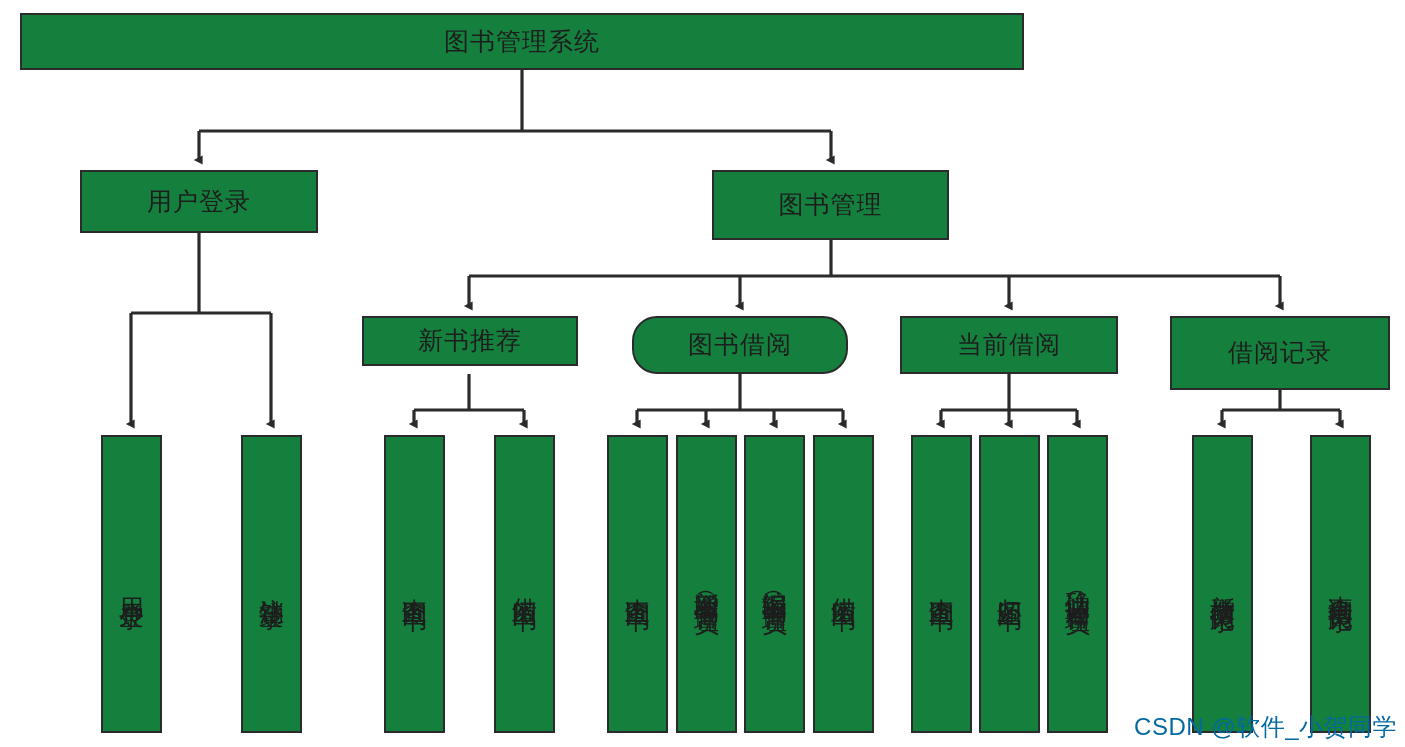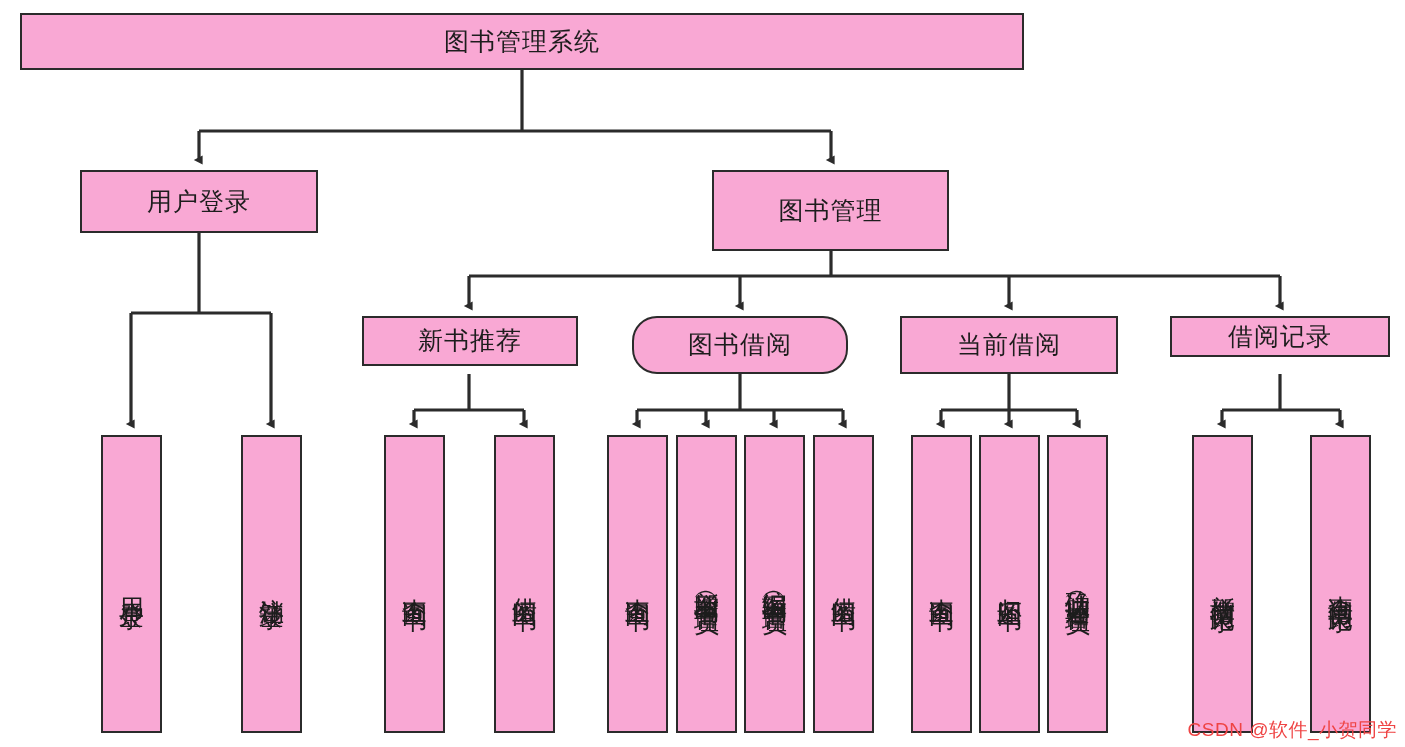--- a/index.html
+++ b/index.html
@@ -21,21 +21,21 @@
     position: absolute;
     left: 0;
     top: 0;
     width: 1405px;
     height: 747px;
     pointer-events: none;
   }
   .node {
     position: absolute;
     box-sizing: border-box;
-    background: #f9a8d4;
+    background: #15803d;
     border: 2px solid #2b2b2b;
     display: flex;
     align-items: center;
     justify-content: center;
     color: #1d1d1d;
   }
   .node.h {
     font-size: 25px;
     letter-spacing: 1px;
     line-height: 1.1;
@@ -51,22 +51,22 @@
   .node.v .vtxt {
     writing-mode: vertical-rl;
     text-orientation: upright;
     display: block;
     white-space: nowrap;
   }
   .watermark {
     position: absolute;
     right: 8px;
     bottom: 4px;
-    font-size: 19px;
-    color: #ef4444;
+    font-size: 24px;
+    color: #0369a1;
     letter-spacing: 0.5px;
     white-space: nowrap;
     font-family: "Liberation Sans", "DejaVu Sans", sans-serif;
   }
 </style>
 </head>
 <body>
 
 <div id="canvas">
 
@@ -117,26 +117,26 @@
       <path d="M1222,410 L1340,410"></path>
       <path d="M1222,410 L1222,424" marker-end="url(#arrow)"></path>
       <path d="M1340,410 L1340,424" marker-end="url(#arrow)"></path>
 
     </g>
   </svg>
 
   <div class="node h" style="left:20px; top:13px; width:1004px; height:57px;">图书管理系统</div>
 
   <div class="node h" style="left:80px; top:170px; width:238px; height:63px;">用户登录</div>
-  <div class="node h" style="left:712px; top:170px; width:237px; height:81px;">图书管理</div>
+  <div class="node h" style="left:712px; top:170px; width:237px; height:70px;">图书管理</div>
 
   <div class="node h" style="left:362px; top:316px; width:216px; height:50px;">新书推荐</div>
   <div class="node h" style="left:632px; top:316px; width:216px; height:58px;border-radius:25px;">图书借阅</div>
   <div class="node h" style="left:900px; top:316px; width:218px; height:58px;text-align:right;">当前借阅</div>
-  <div class="node h" style="left:1170px; top:316px; width:220px; height:41px;">借阅记录</div>
+  <div class="node h" style="left:1170px; top:316px; width:220px; height:74px;">借阅记录</div>
 
   <div class="node v" style="left:101px; top:435px; width:61px; height:298px;">
     <span class="vtxt">用户登录</span>
   </div>
   <div class="node v" style="left:241px; top:435px; width:61px; height:298px;">
     <span class="vtxt">注销登录</span>
   </div>
 
   <div class="node v" style="left:384px; top:435px; width:61px; height:298px;">
     <span class="vtxt">查询图书</span>

